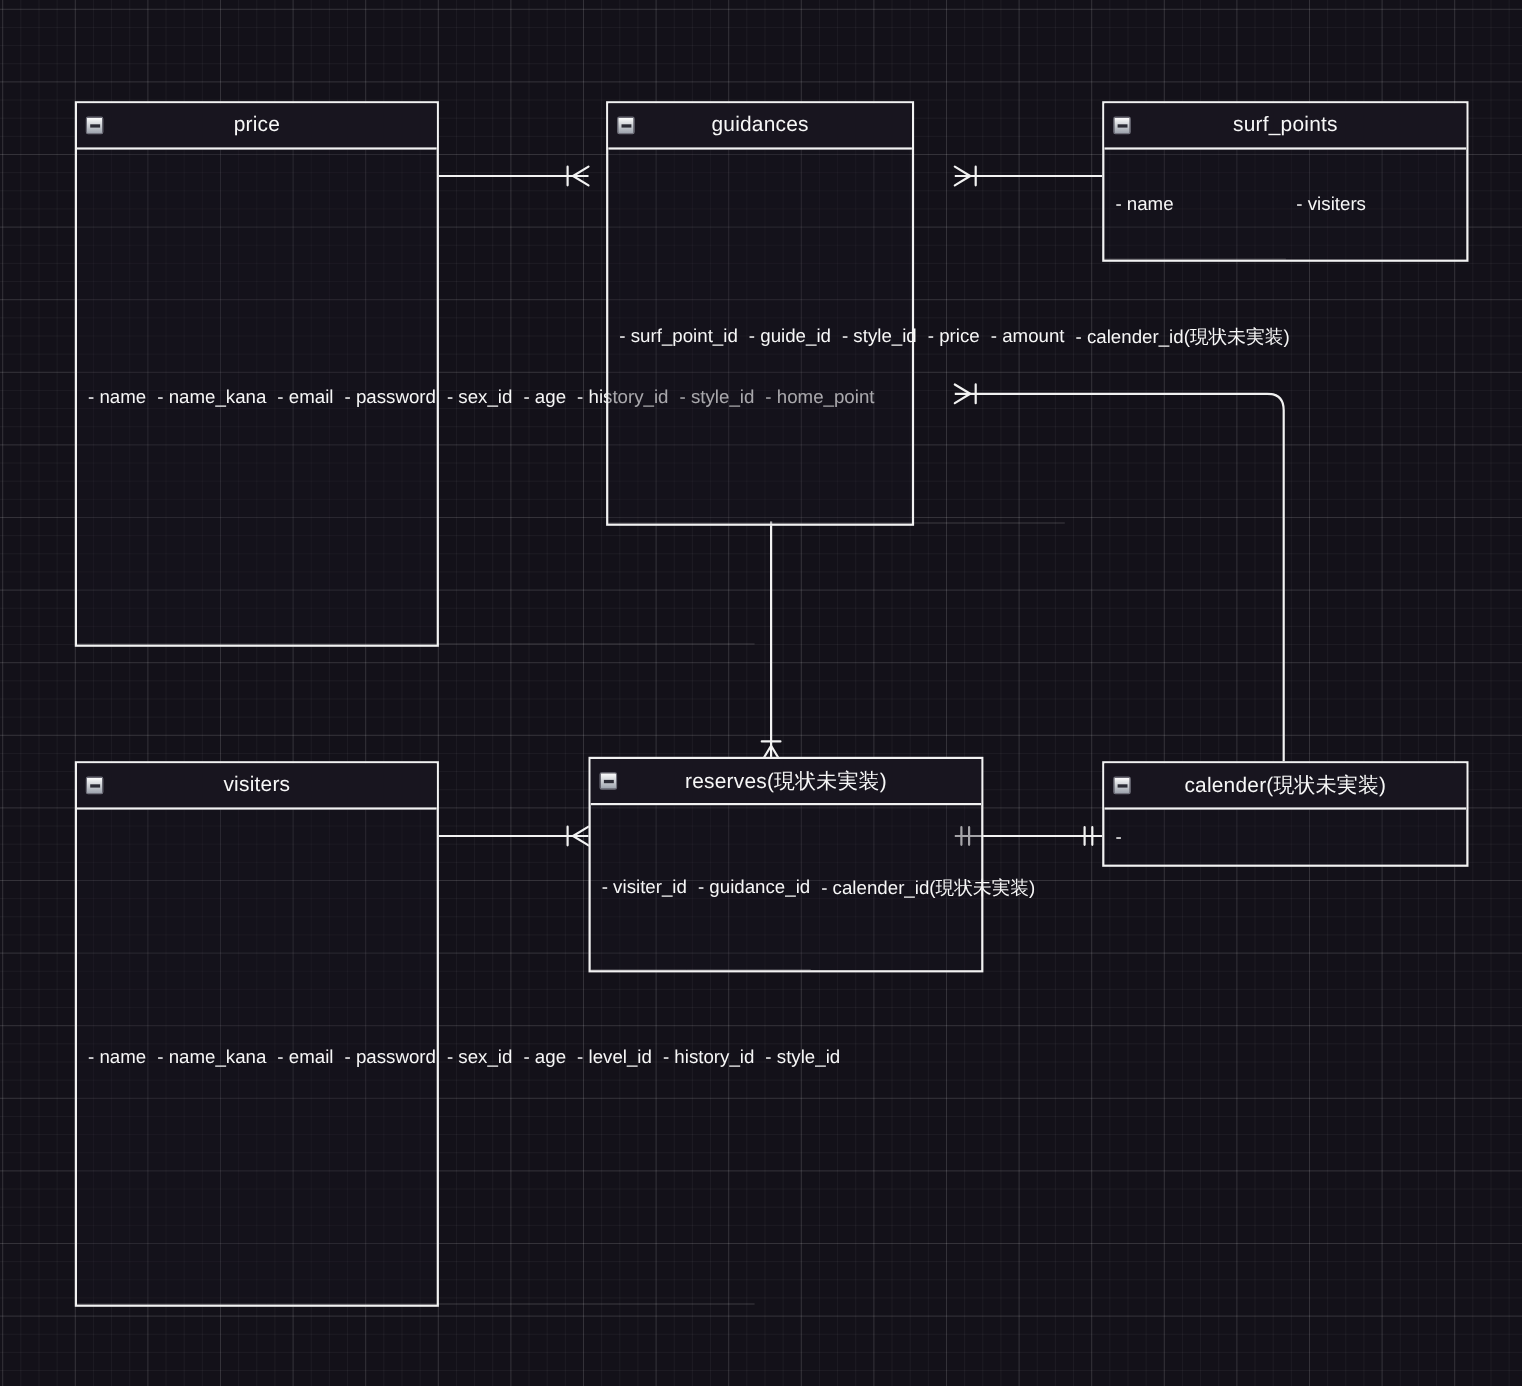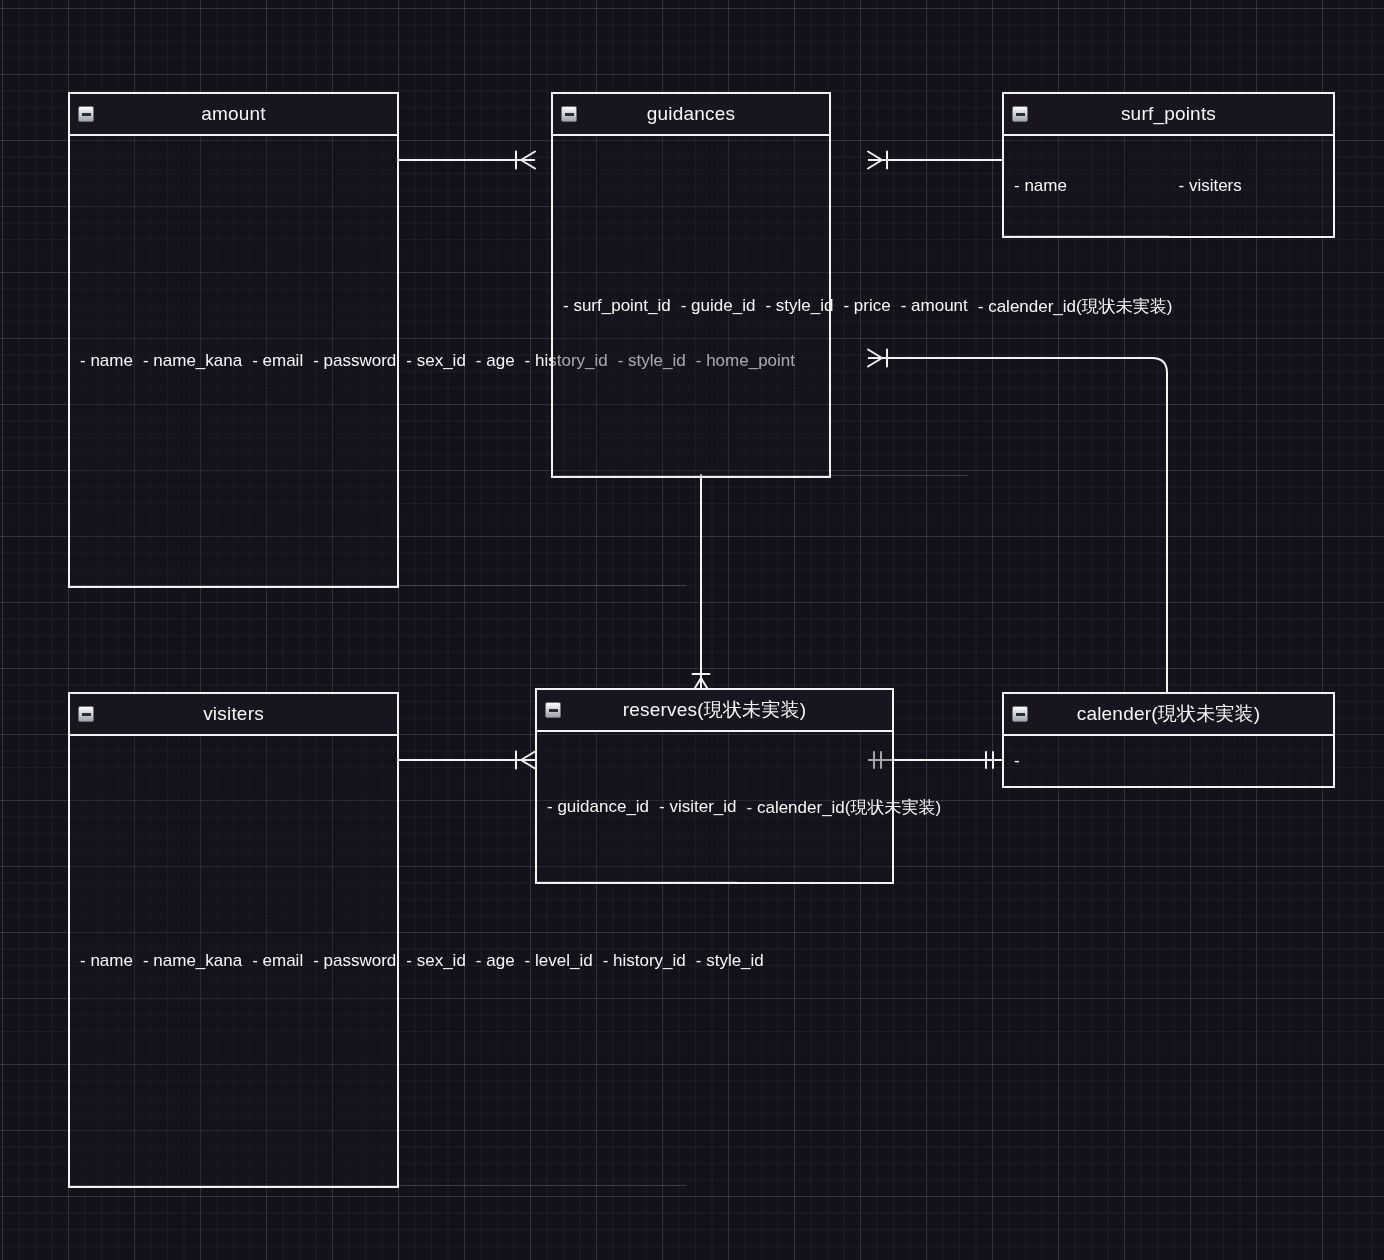--- a/index.html
+++ b/index.html
@@ -129,21 +129,21 @@
       <path d="M868 760 H1002"></path>
       <path class="deco" d="M874 752 V768 M881 752 V768 M986 752 V768 M993 752 V768"></path>
     </g>
   </svg>
 
   <div class="entity" style="left:68px; top:92px; width:331px;">
     <div class="header">
       <span class="collapse-btn">
           <span class="minus"></span>
         </span>
-      <span class="title">amount</span>
+      <span class="title">price</span>
     </div>
     <div class="body" style="height:450px;">
       <div class="row">- name</div>
       <div class="row">- name_kana</div>
       <div class="row">- email</div>
       <div class="row">- password</div>
       <div class="row">- sex_id</div>
       <div class="row">- age</div>
       <div class="row">- history_id</div>
       <div class="row">- style_id</div>
@@ -202,22 +202,22 @@
   </div>
 
   <div class="entity" style="left:535px; top:688px; width:359px;">
     <div class="header">
       <span class="collapse-btn">
           <span class="minus"></span>
         </span>
       <span class="title">reserves(現状未実装)</span>
     </div>
     <div class="body" style="height:150px;">
+      <div class="row">- visiter_id</div>
       <div class="row">- guidance_id</div>
-      <div class="row">- visiter_id</div>
       <div class="row">- calender_id(現状未実装)</div>
     </div>
   </div>
 
   <div class="entity" style="left:1002px; top:692px; width:333px;">
     <div class="header">
       <span class="collapse-btn">
           <span class="minus"></span>
         </span>
       <span class="title">calender(現状未実装)</span>

